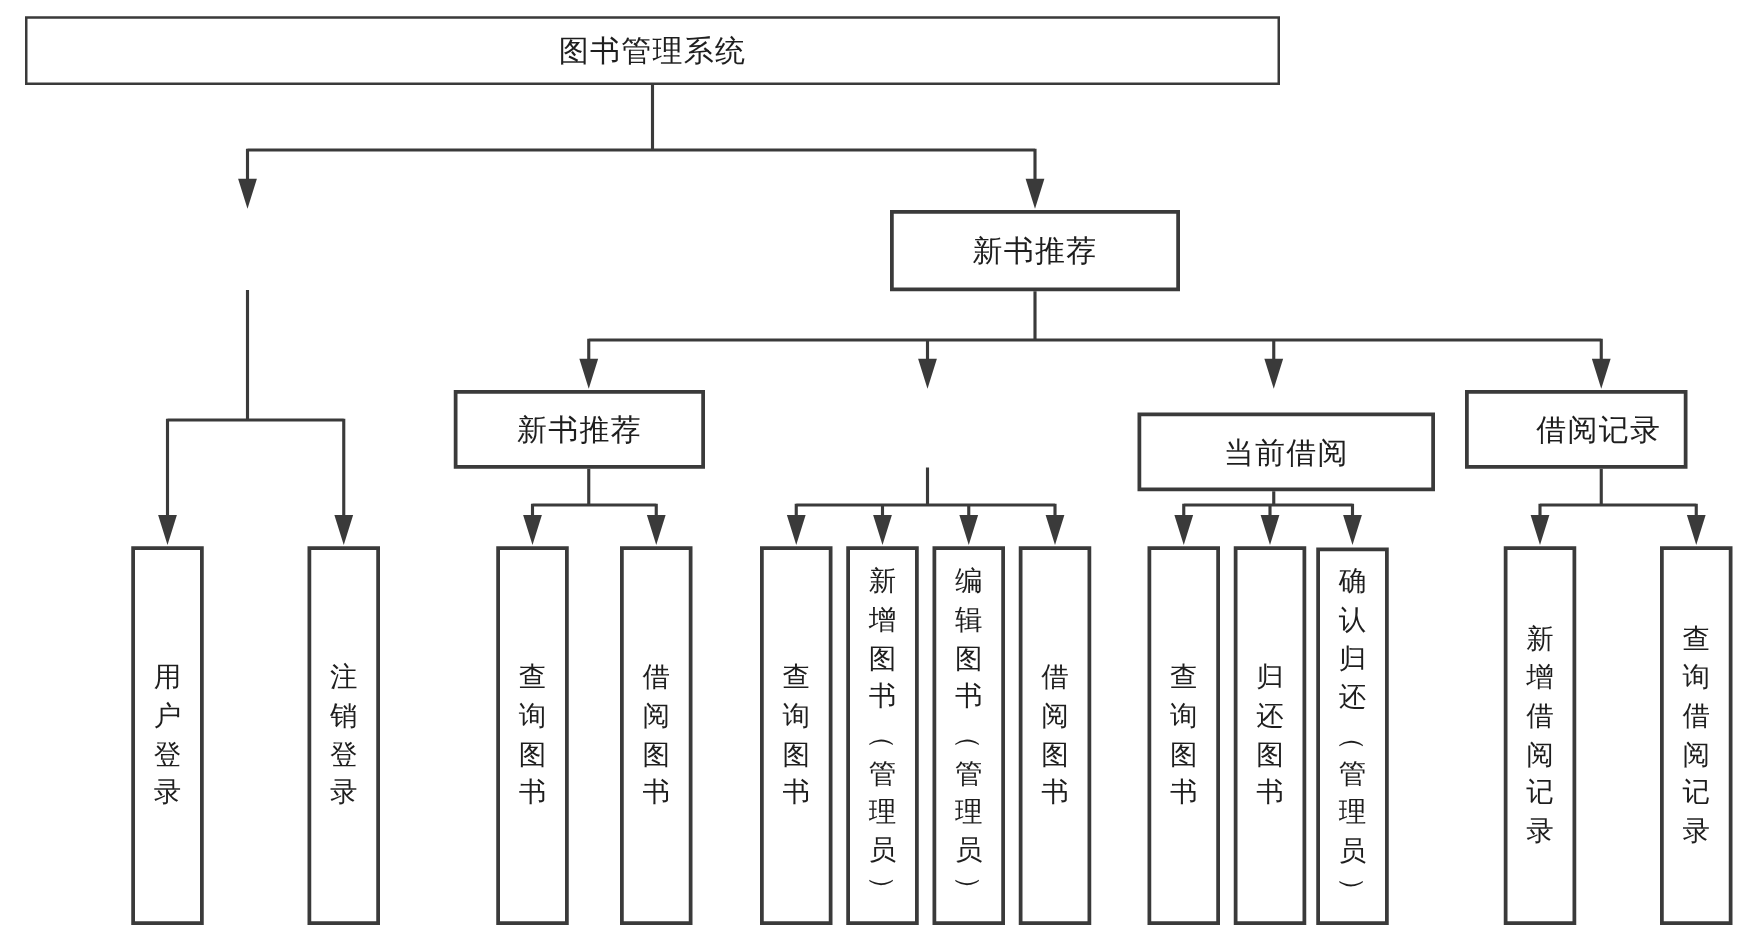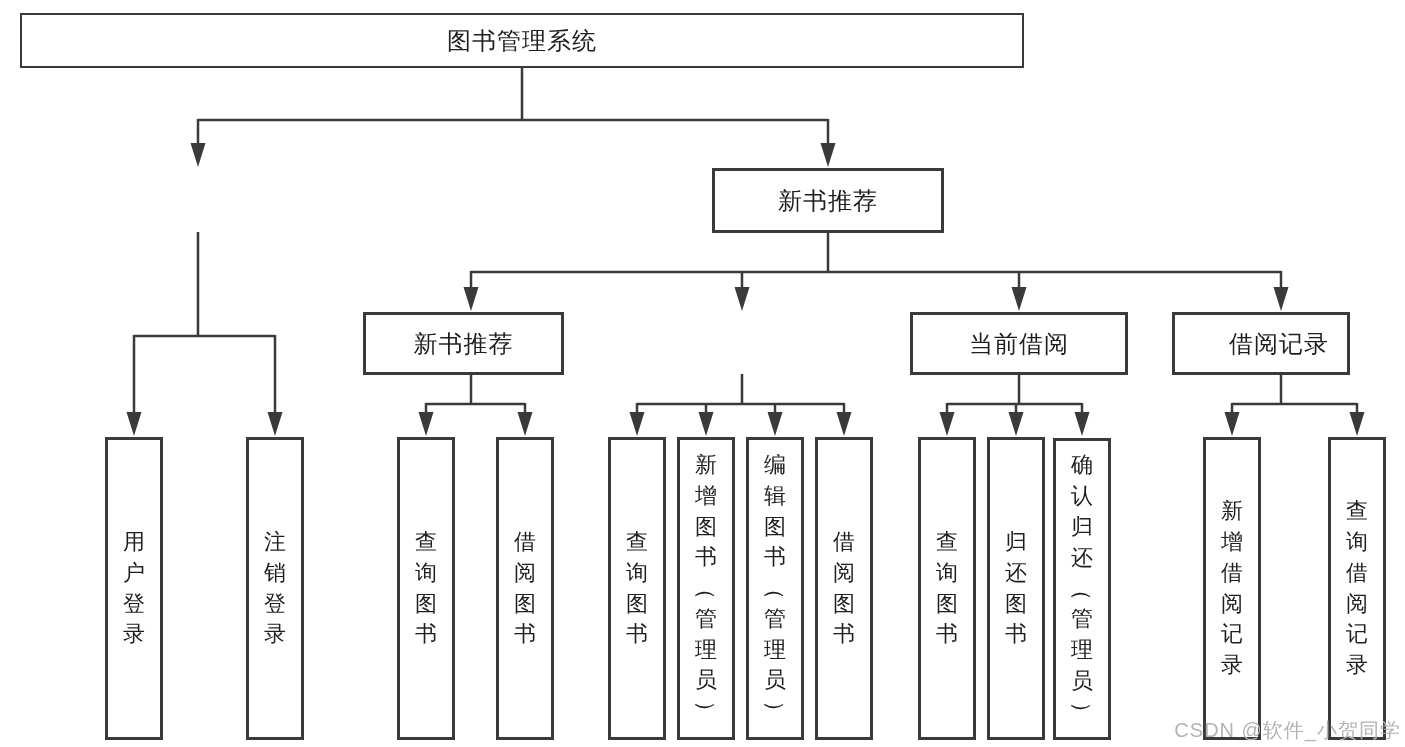--- a/index.html
+++ b/index.html
@@ -82,21 +82,21 @@
     <polygon points="1074.5,412 1089.5,412 1082,436"></polygon>
     <polygon points="1224.5,412 1239.5,412 1232,436"></polygon>
     <polygon points="1349.5,412 1364.5,412 1357,436"></polygon>
   </svg>
 
   <div class="box root" style="left:20px;top:13px;width:1004px;height:55px;">图书管理系统</div>
 
   <div class="box" style="left:712px;top:168px;width:232px;height:65px;">新书推荐</div>
 
   <div class="box" style="left:363px;top:312px;width:201px;height:63px;">新书推荐</div>
-  <div class="box" style="left:910px;top:312px;width:218px;height:63px;">当前借阅</div>
+  <div class="box" style="left:910px;top:330px;width:238px;height:63px;">当前借阅</div>
   <div class="box" style="left:1172px;top:312px;width:178px;height:63px;padding-left:36px;">借阅记录</div>
 
   <div class="vbox" style="left:105px;top:437px;width:58px;height:303px;">
       <span class="vchar">用</span>
       <span class="vchar">户</span>
       <span class="vchar">登</span>
       <span class="vchar">录</span>
     </div>
   <div class="vbox" style="left:246px;top:437px;width:58px;height:303px;">
       <span class="vchar">注</span>
@@ -187,14 +187,13 @@
     </div>
   <div class="vbox" style="left:1328px;top:437px;width:58px;height:303px;">
       <span class="vchar">查</span>
       <span class="vchar">询</span>
       <span class="vchar">借</span>
       <span class="vchar">阅</span>
       <span class="vchar">记</span>
       <span class="vchar">录</span>
     </div>
 
-  <div class="watermark">CSDN @软件_小贺同学</div>
 </div>
 
 </body></html>

